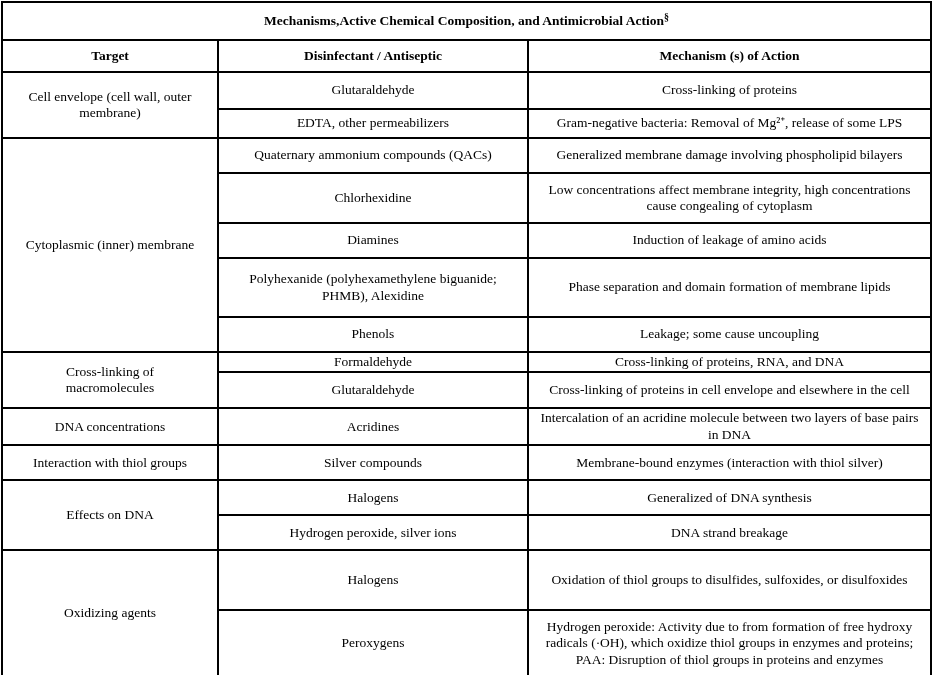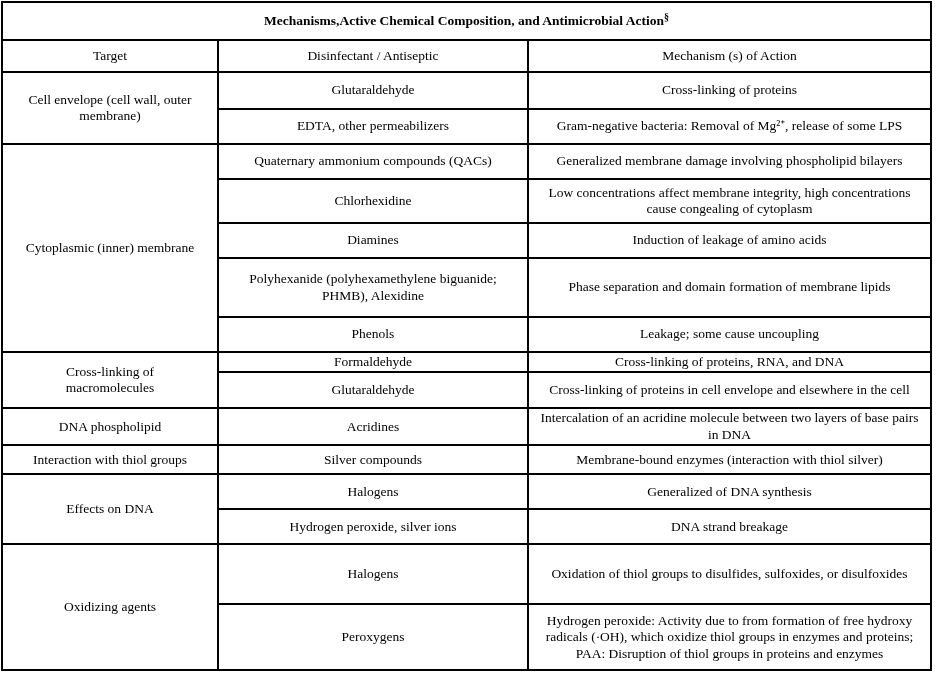--- a/index.html
+++ b/index.html
@@ -35,21 +35,21 @@
   .title-cell {
     font-weight: bold;
     font-size: 14.5px;
     white-space: normal;
   }
   .title-cell sup {
     font-size: 10px;
     line-height: 0;
   }
   th.col-header {
-    font-weight: normal;
+    font-weight: bold;
     font-size: 14px;
   }
   td.target-cell {
     padding: 1px 8px;
   }
 </style>
 </head>
 <body>
 
 <div class="page">
@@ -70,31 +70,31 @@
       <th class="col-header">Disinfectant / Antiseptic</th>
       <th class="col-header">Mechanism (s) of Action</th>
     </tr>
 
     <tr style="height:37px">
       <td class="target-cell" rowspan="2">Cell envelope (cell wall, outer
 membrane)</td>
       <td>Glutaraldehyde</td>
       <td>Cross-linking of proteins</td>
     </tr>
-    <tr style="height:35px">
+    <tr style="height:29px">
       <td>EDTA, other permeabilizers</td>
       <td>Gram-negative bacteria: Removal of Mg²⁺, release of some LPS</td>
     </tr>
 
     <tr style="height:35px">
       <td class="target-cell" rowspan="5">Cytoplasmic (inner) membrane</td>
       <td>Quaternary ammonium compounds (QACs)</td>
       <td>Generalized membrane damage involving phospholipid bilayers</td>
     </tr>
-    <tr style="height:44px">
+    <tr style="height:50px">
       <td>Chlorhexidine</td>
       <td>Low concentrations affect membrane integrity, high concentrations cause congealing of cytoplasm</td>
     </tr>
     <tr style="height:35px">
       <td>Diamines</td>
       <td>Induction of leakage of amino acids</td>
     </tr>
     <tr style="height:59px">
       <td>Polyhexanide (polyhexamethylene biguanide;
 PHMB), Alexidine</td>
@@ -110,26 +110,26 @@
 macromolecules</td>
       <td>Formaldehyde</td>
       <td>Cross-linking of proteins, RNA, and DNA</td>
     </tr>
     <tr style="height:36px">
       <td>Glutaraldehyde</td>
       <td>Cross-linking of proteins in cell envelope and elsewhere in the cell</td>
     </tr>
 
     <tr style="height:35px">
-      <td class="target-cell">DNA phospholipid</td>
+      <td class="target-cell">DNA concentrations</td>
       <td>Acridines</td>
       <td>Intercalation of an acridine molecule between two layers of base pairs in DNA</td>
     </tr>
 
-    <tr style="height:29px">
+    <tr style="height:35px">
       <td class="target-cell">Interaction with thiol groups</td>
       <td>Silver compounds</td>
       <td>Membrane-bound enzymes (interaction with thiol silver)</td>
     </tr>
 
     <tr style="height:35px">
       <td class="target-cell" rowspan="2">Effects on DNA</td>
       <td>Halogens</td>
       <td>Generalized of DNA synthesis</td>
     </tr>

